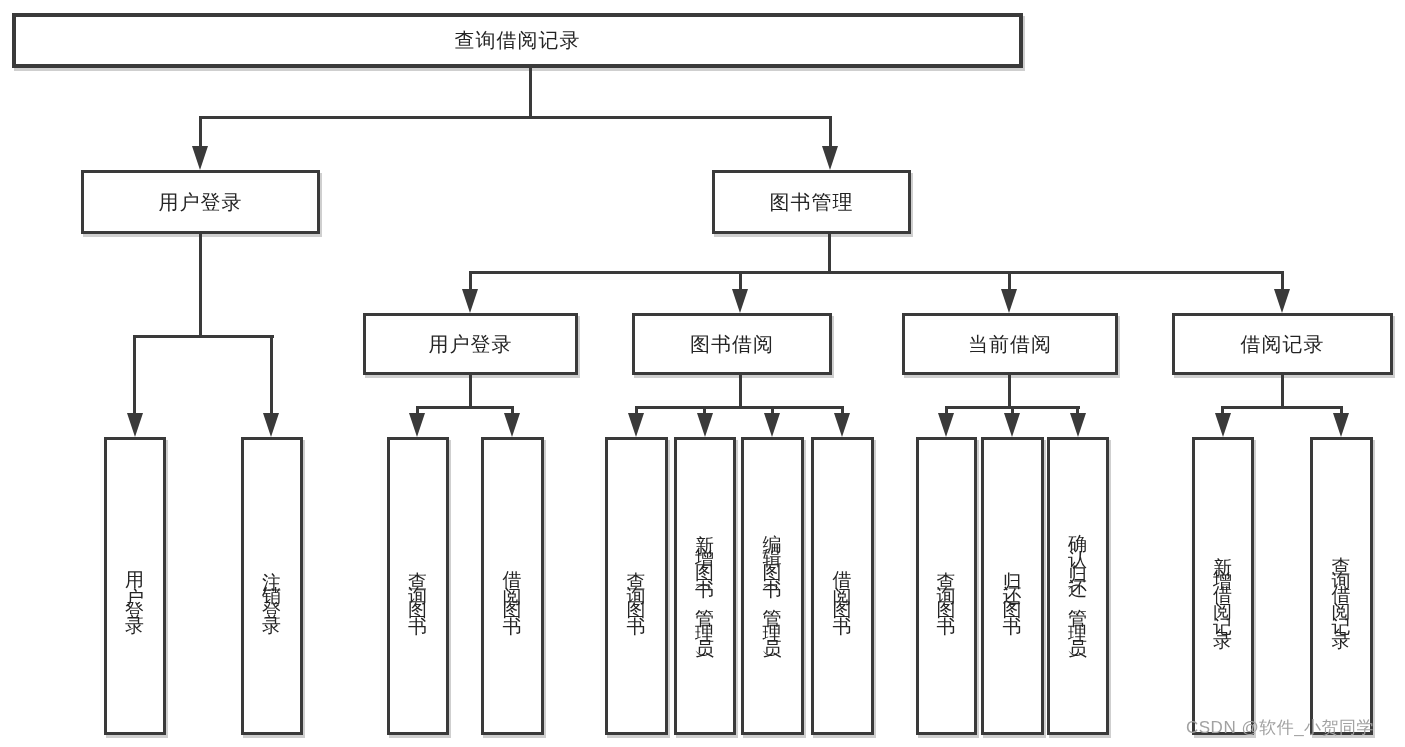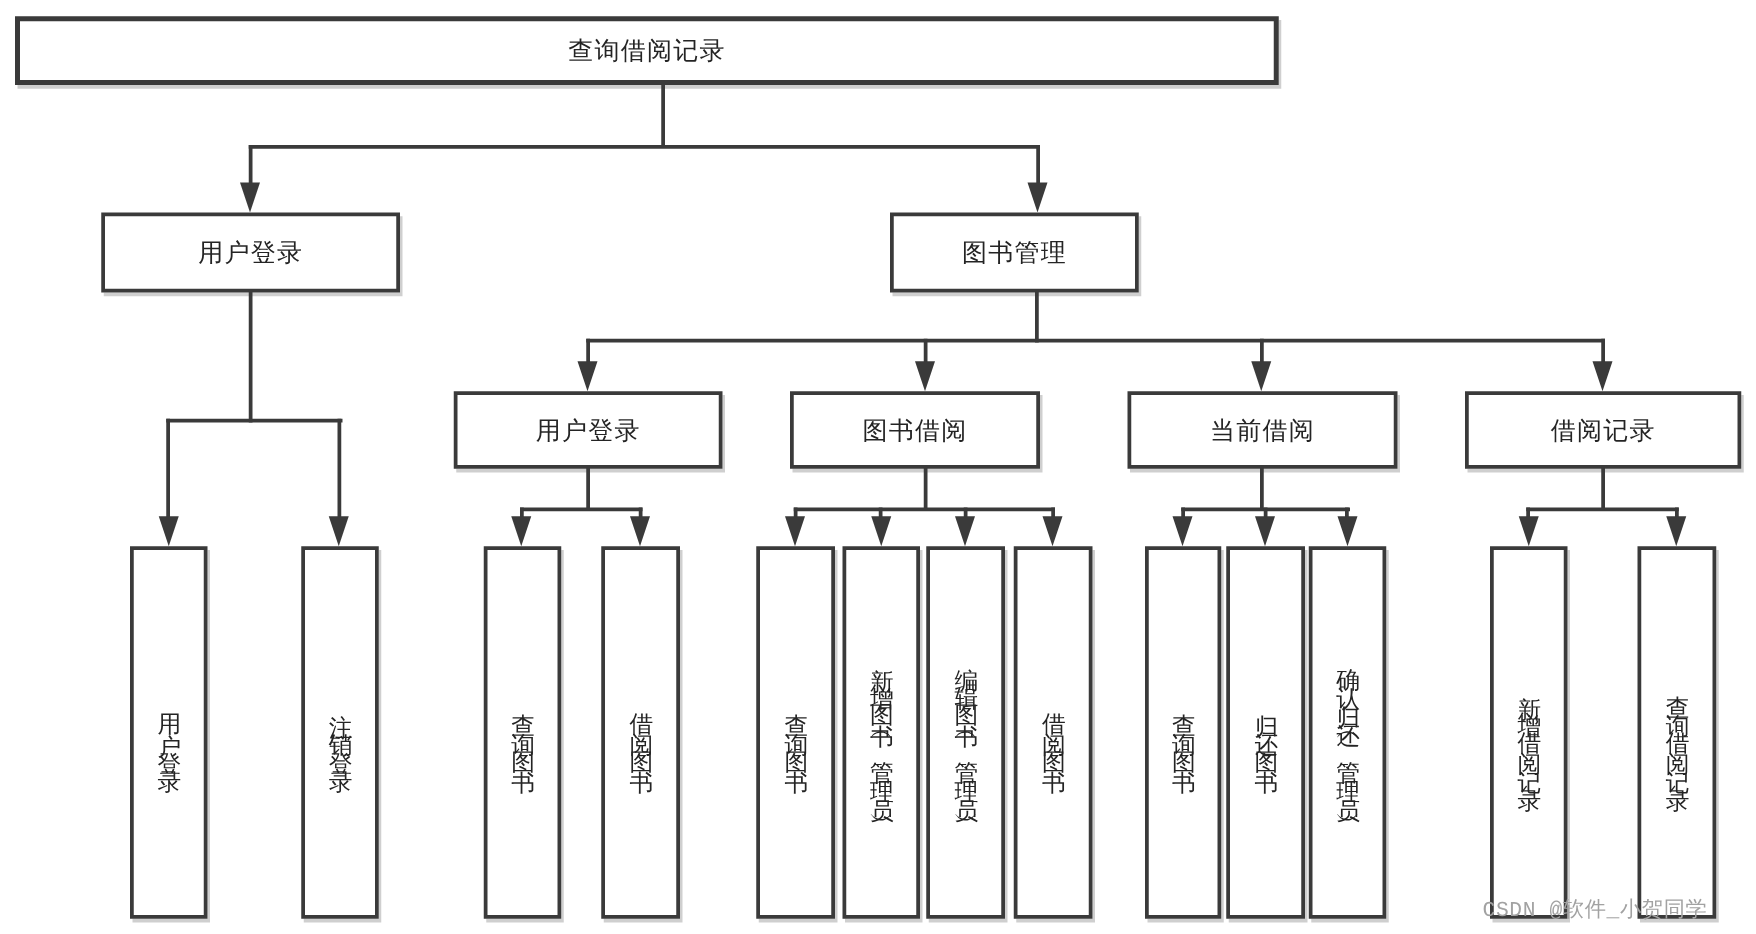--- a/index.html
+++ b/index.html
@@ -51,21 +51,20 @@
   }
   .wm {
     position: absolute;
     left: 1186px;
     top: 716px;
     font-size: 17px;
     letter-spacing: 0.5px;
     color: #a2a2a2;
     z-index: 10;
     white-space: nowrap;
-    font-family: Liberation Mono, monospace;
   }
 </style>
 </head>
 <body>
 
 <div class="canvas">
 
   <div class="box root" style="left:12px;top:13px;width:1011px;height:55px">
     <span class="hlabel">查询借阅记录</span>
   </div>

